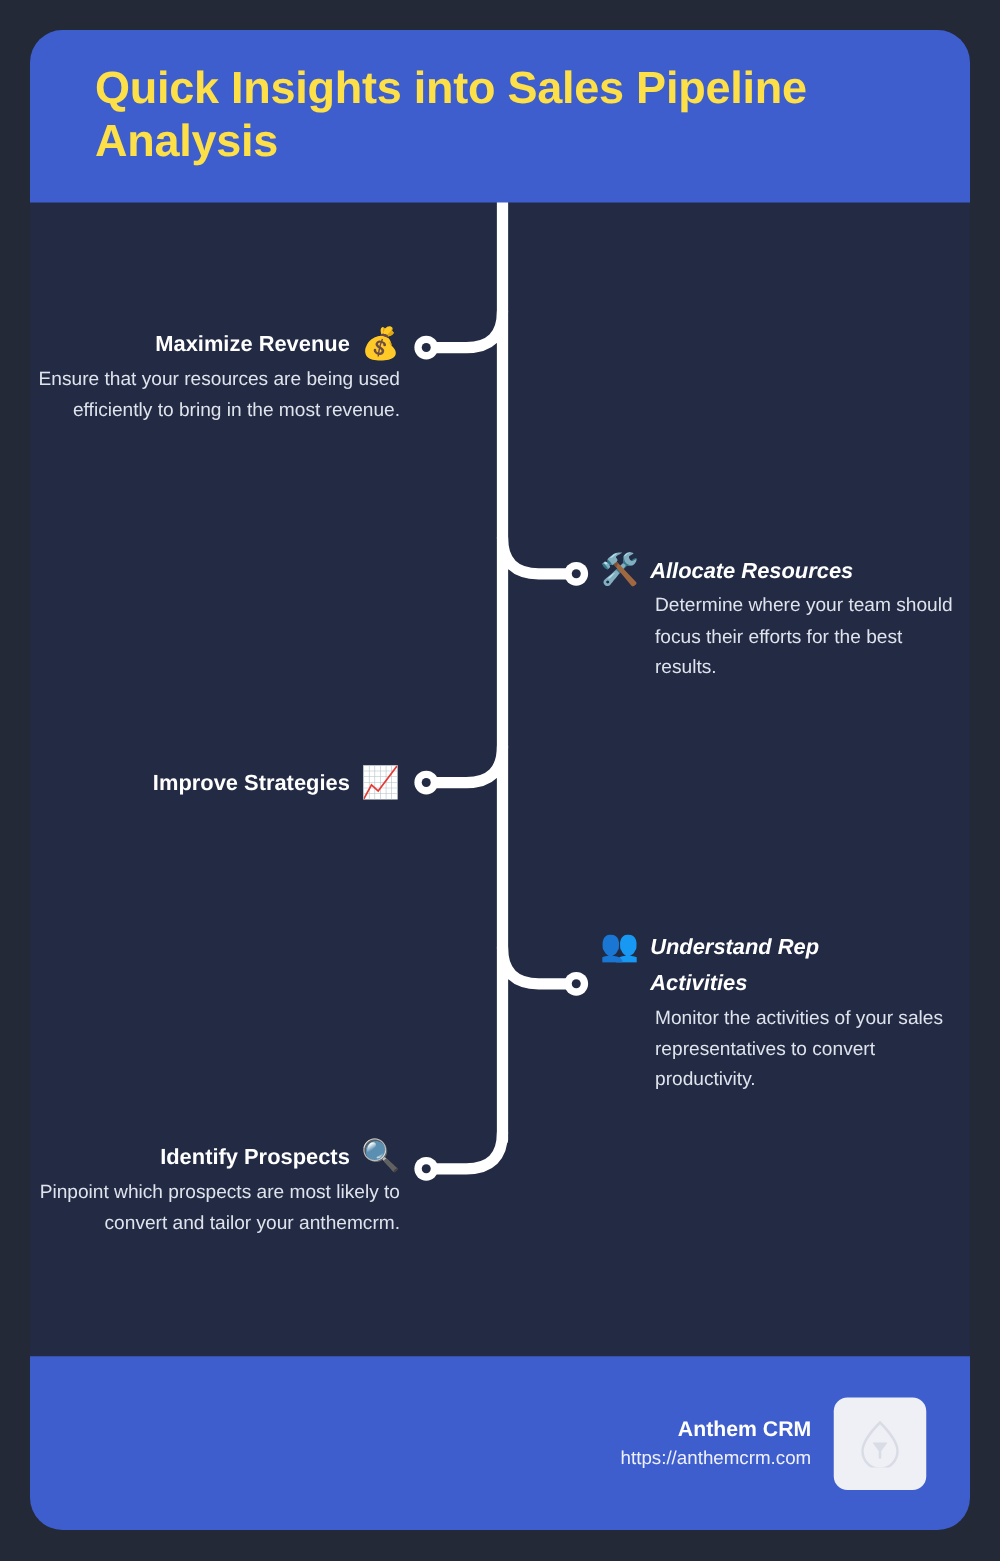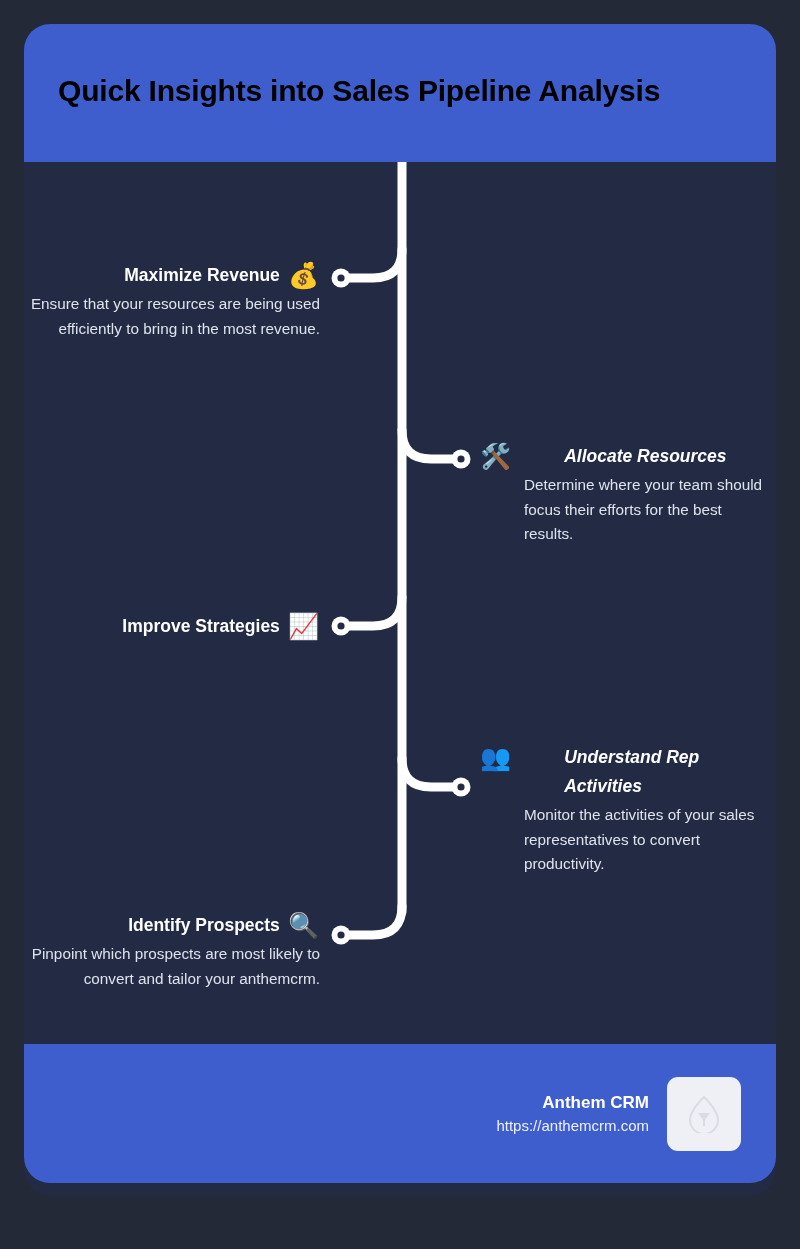--- a/index.html
+++ b/index.html
@@ -39,34 +39,34 @@
     top: 24px;
     width: 752px;
     height: 138px;
     background: #3f5ecd;
     border-radius: 26px 26px 0 0;
     box-sizing: border-box;
     display: flex;
     align-items: center;
   }
   .header-title {
-    color: #000000;
-    font-size: 30px;
+    color: #fde047;
+    font-size: 36px;
     font-weight: bold;
     letter-spacing: -0.2px;
-    padding-left: 34px;
+    padding-left: 52px;
     padding-bottom: 4px;
     line-height: 1.2;
   }
 
   
   .footer {
     position: absolute;
     left: 24px;
-    top: 1044px;
+    top: 1085px;
     width: 752px;
     height: 139px;
     background: #3f5ecd;
     border-radius: 0 0 26px 26px;
     box-sizing: border-box;
     display: flex;
     align-items: center;
     justify-content: flex-end;
     padding-right: 35px;
   }
@@ -121,21 +121,20 @@
   }
   .item-left .item-head  { justify-content: flex-end; }
   .item-right .item-head { justify-content: flex-start; }
 
   .item-title {
     color: #ffffff;
     font-size: 17.5px;
     font-weight: bold;
     line-height: 1.65;
     max-width: 215px;
-    margin-left: 44px;
   }
   .item-icon {
     font-size: 25px;
     line-height: 1.15;
     flex: 0 0 auto;
   }
   .item-left .item-icon  { order: 2; }
   .item-right .item-icon { order: 0; }
   .item-left .item-title  { order: 1; }
   .item-right .item-title { order: 1; font-style: italic; }

